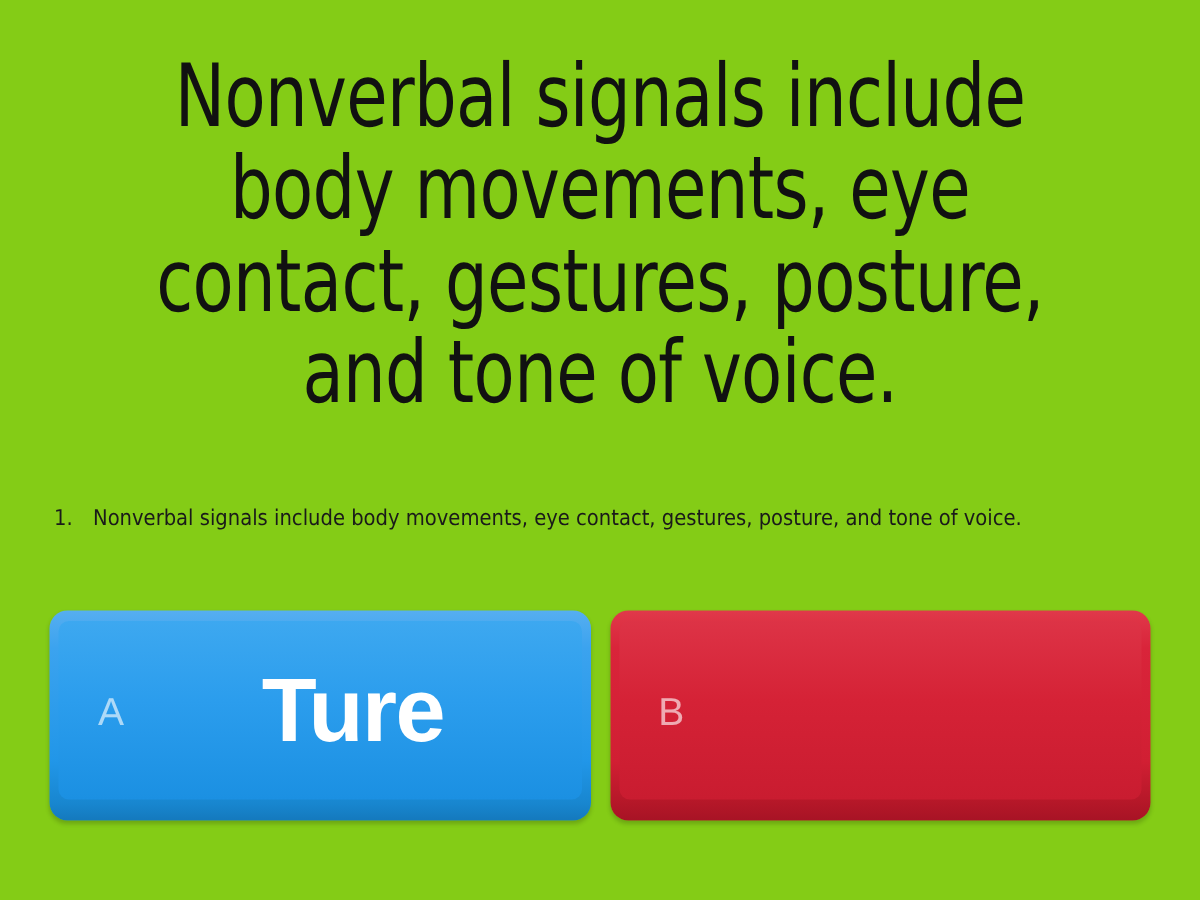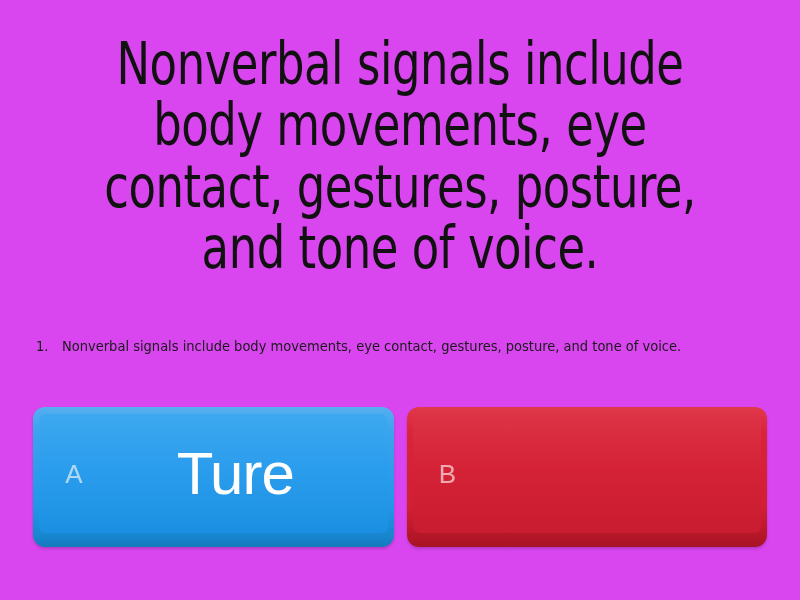--- a/index.html
+++ b/index.html
@@ -11,21 +11,21 @@
     height: 600px;
     background: #ffffff;
     font-family: "Liberation Sans", sans-serif;
     overflow: hidden;
   }
 
   .slide {
     position: relative;
     width: 800px;
     height: 600px;
-    background: #d946ef;
+    background: #84cc16;
     box-sizing: border-box;
   }
 
   
   .question-area {
     position: absolute;
     left: 0;
     top: 34px;
     width: 800px;
     padding: 0 22px;
@@ -136,21 +136,21 @@
     user-select: none;
   }
   .answer.blue .letter { color: rgba(255,255,255,0.62); }
   .answer.red  .letter { color: rgba(255,255,255,0.62); }
 
   .answer .label {
     flex: 1 1 auto;
     text-align: center;
     color: #ffffff;
     font-family: "Liberation Sans", sans-serif;
-    font-weight: 400;
+    font-weight: 700;
     font-size: 60px;
     line-height: 1;
     padding-right: 26px;
     letter-spacing: -1px;
     user-select: none;
   }
 </style>
 </head>
 <body>
 

